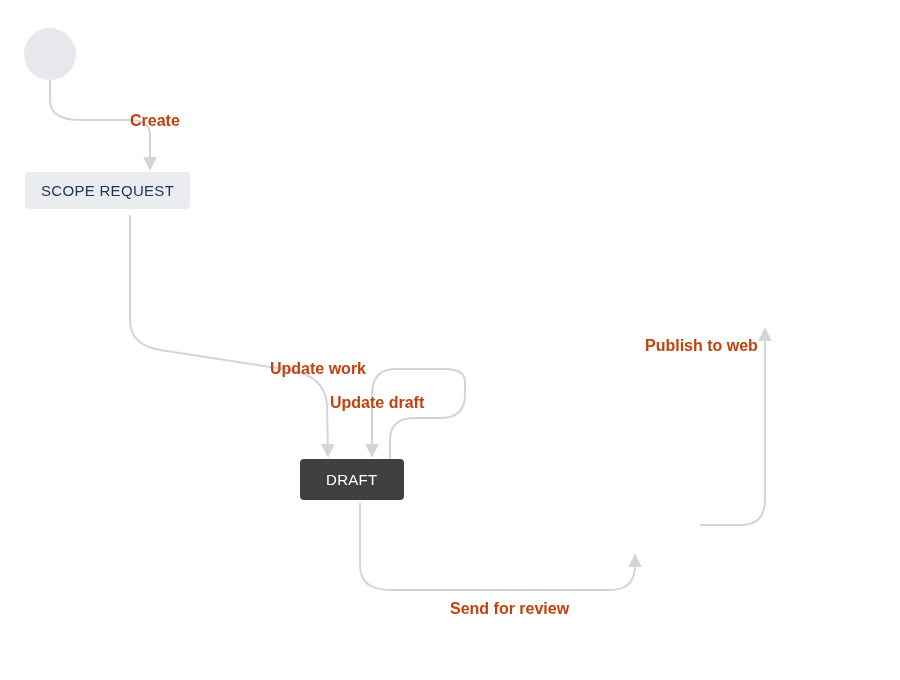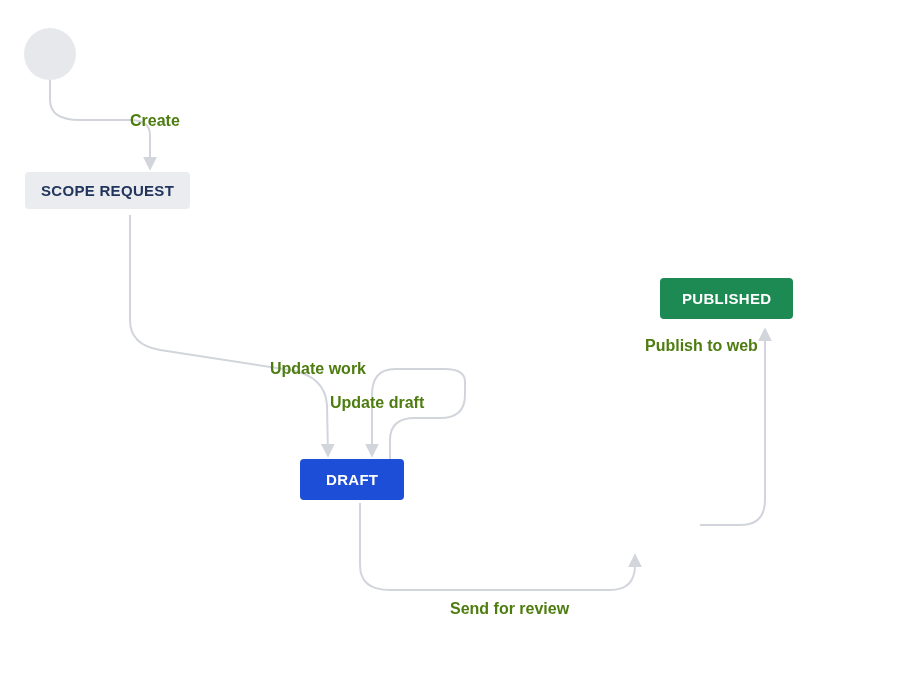--- a/index.html
+++ b/index.html
@@ -23,43 +23,43 @@
       position: absolute;
       width: 52px;
       height: 52px;
       border-radius: 50%;
       background: #e6e8eb;
     }
     .node {
       position: absolute;
       padding: 10px 16px;
       border-radius: 4px;
-      font-weight: 700;
+      font-weight: 400;
       font-size: 15px;
       letter-spacing: 0.3px;
       text-align: left;
       white-space: nowrap;
     }
     .node-initial {
       background: #eaecef;
       color: #21355c;
     }
     .node-active {
-      background: #1d4ed8;
+      background: #404040;
       color: #ffffff;
     }
     .node-done {
       background: #1c8a52;
       color: #ffffff;
     }
     .edge-label {
       position: absolute;
       font-size: 16px;
       font-weight: 700;
-      color: #4d7c0f;
+      color: #c2410c;
       white-space: nowrap;
     }
     svg.connectors {
       position: absolute;
       top: 0;
       left: 0;
       width: 900px;
       height: 680px;
       pointer-events: none;
     }
@@ -96,23 +96,20 @@
 
   <div class="node node-initial" style="left:25px; top:172px;">
     <span>SCOPE REQUEST</span>
   </div>
 
   <div class="node node-active" style="left:300px; top:459px; padding:12px 26px;">
     <span>DRAFT</span>
   </div>
 
 
-  <div class="node node-done" style="left:660px; top:278px; padding:12px 22px;">
-    <span>PUBLISHED</span>
-  </div>
 
   <div class="edge-label" style="left:130px; top:112px;">Create</div>
 
   <div class="edge-label" style="left:270px; top:360px;">Update work</div>
 
   <div class="edge-label" style="left:330px; top:394px;">Update draft</div>
 
   <div class="edge-label" style="left:450px; top:600px;text-align:right;">Send for review</div>
 
   <div class="edge-label" style="left:645px; top:337px;">Publish to web</div>

